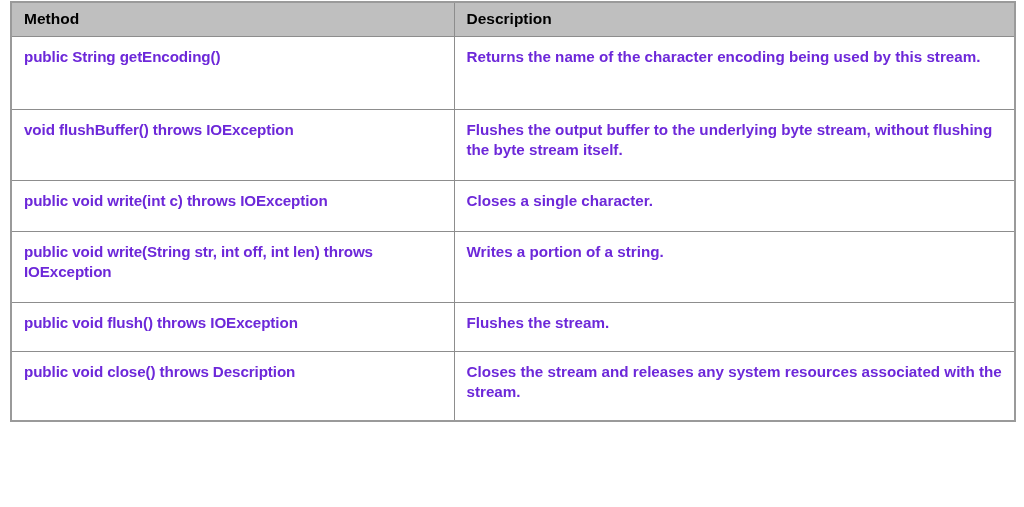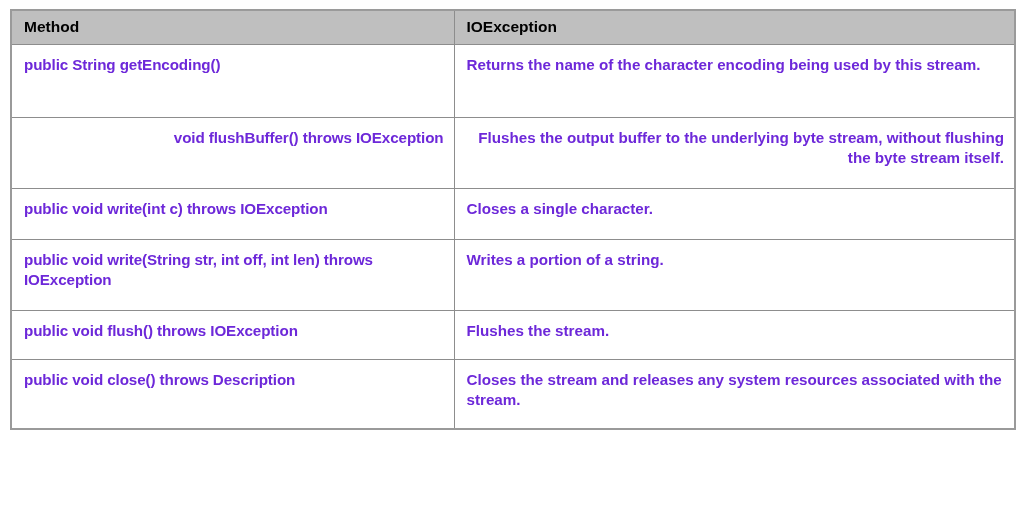--- a/index.html
+++ b/index.html
@@ -10,21 +10,21 @@
   body {
     width: 1024px;
     height: 507px;
     overflow: hidden;
     font-family: "Liberation Sans", sans-serif;
   }
   .page {
     box-sizing: border-box;
     width: 1024px;
     height: 507px;
-    padding: 9px 10px 12px 10px;
+    padding: 1px 10px 12px 10px;
     background: #ffffff;
   }
   table.method-table {
     width: 1004px;
     border-collapse: collapse;
     table-layout: fixed;
     background: #ffffff;
     border: 2px solid #9a9a9a;
   }
   table.method-table col.col-method { width: 443px; }
@@ -59,40 +59,40 @@
   tbody td.method-cell {
     font-weight: bold;
     letter-spacing: -0.1px;
   }
   tbody td.desc-cell {
     font-weight: bold;
   }
 
   
   tr.r0 td { height: 52px; }
-  tr.r1 td { height: 50px; text-align: right; }
+  tr.r1 td { height: 50px; }
   tr.r2 td { height: 30px; margin-top: 36px; }
   tr.r3 td { height: 50px; }
   tr.r4 td { height: 50px; margin-top: 28px; }
   tr.r5 td { height: 28px; }
   tr.r6 td { height: 48px; }
 </style>
 </head>
 <body>
 
 <div class="page">
   <table class="method-table">
     <colgroup>
       <col class="col-method">
       <col class="col-desc">
     </colgroup>
     <thead>
       <tr>
         <th>Method</th>
-        <th class="last">IOException</th>
+        <th class="last">Description</th>
       </tr>
     </thead>
     <tbody>
       <tr class="r0">
         <td class="method-cell">public String getEncoding()</td>
         <td class="desc-cell last">Returns the name of the character encoding being used by this stream.</td>
       </tr>
       <tr class="r1">
         <td class="method-cell">void flushBuffer() throws IOException</td>
         <td class="desc-cell last">Flushes the output buffer to the underlying byte stream, without flushing the byte stream itself.</td>

